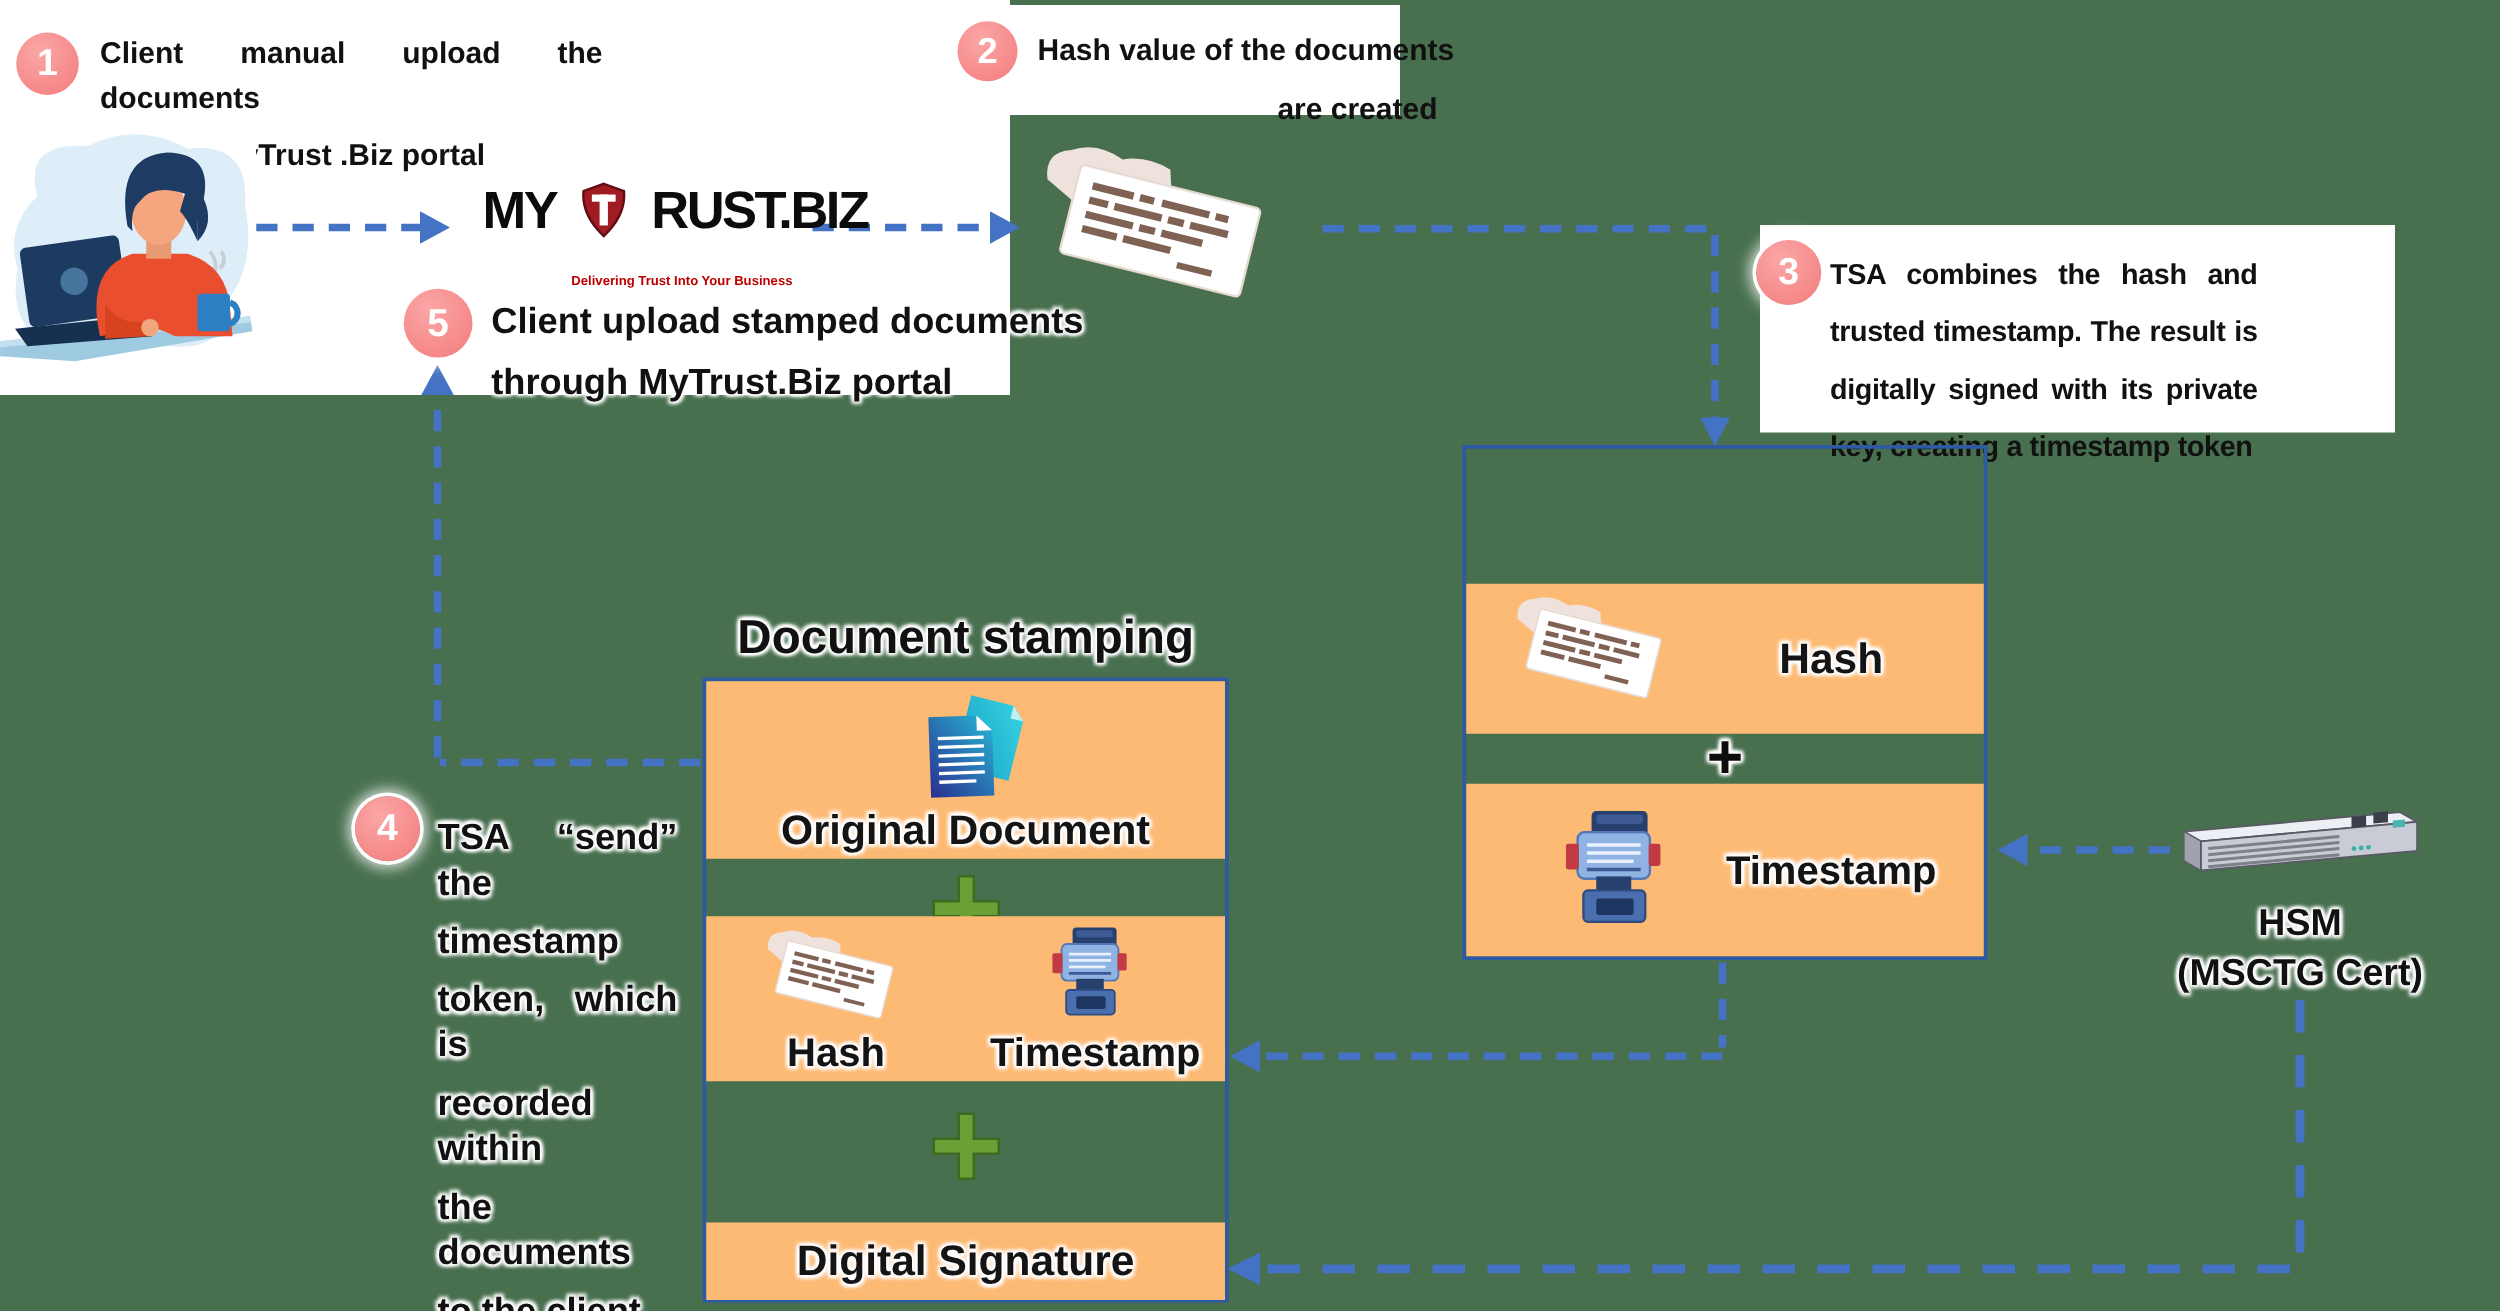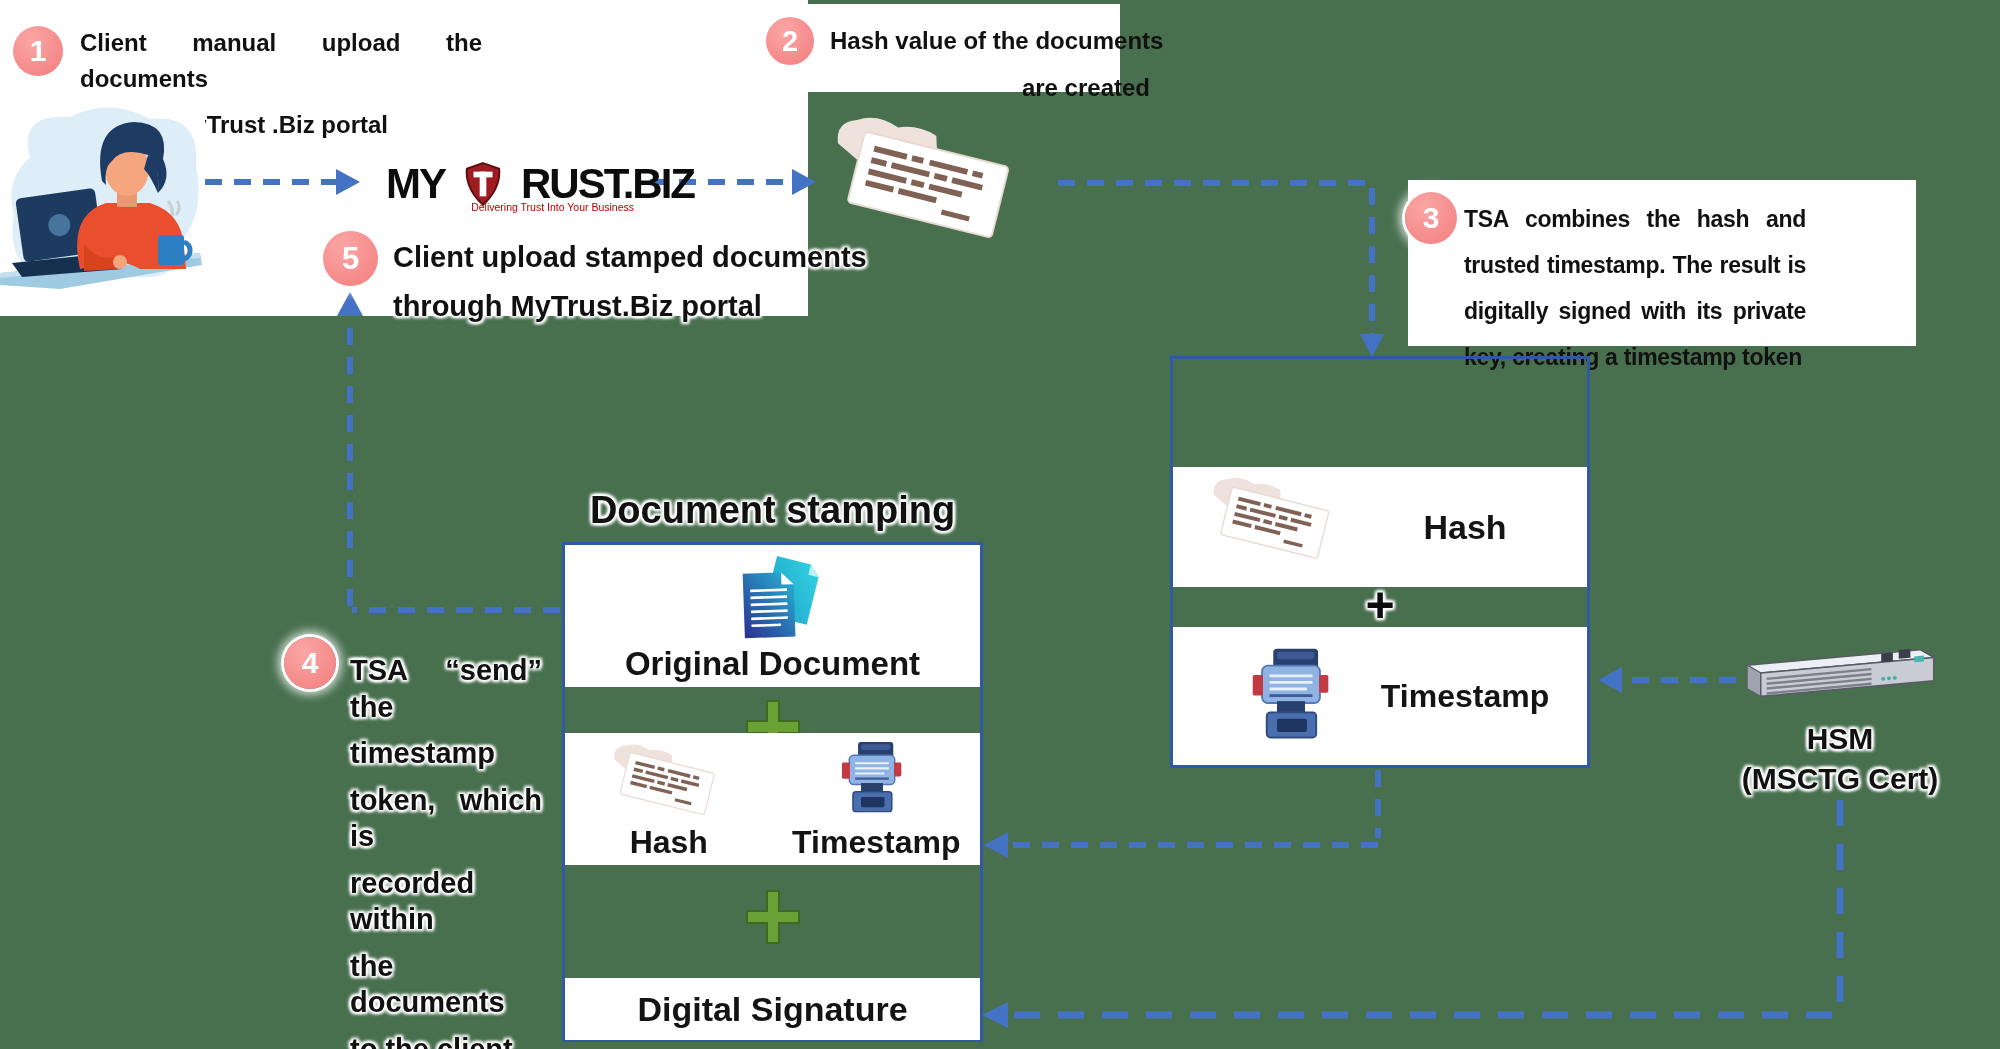--- a/index.html
+++ b/index.html
@@ -16,28 +16,28 @@
   .circle-step{
     position:absolute;border-radius:50%;
     background:radial-gradient(circle at 38% 30%, #fba6a6, #f37c7c);
     color:#fff;font-weight:bold;display:flex;align-items:center;justify-content:center;
     box-shadow:0 0 0 3px rgba(255,255,255,.95), 0 0 10px 6px rgba(255,255,255,.75);
   }
   .step-text{position:absolute;font-weight:bold;line-height:36px;}
   .step-text div{white-space:nowrap;margin-top:10px;}
   .jl{text-align:justify;text-align-last:justify;white-space:normal !important;}
   .box{position:absolute;border:3px solid #2e5aa3;box-sizing:border-box;}
-  .band{position:absolute;left:0;right:0;background:#ffffff;}
+  .band{position:absolute;left:0;right:0;background:#fdba74;}
   .band-label{font-weight:bold;color:#141414;}
   .box-title{position:absolute;left:0;right:0;text-align:center;font-weight:bold;}
   .plus-black{position:absolute;font-weight:bold;color:#0d0d0d;}
   .icon-wrap{position:absolute;}
   .logo-row{position:absolute;display:flex;align-items:center;}
   .logo-word{font-weight:bold;letter-spacing:-2px;color:#0c0c0c;}
-  .tagline{position:absolute;font-weight:normal;color:#c00000;}
+  .tagline{position:absolute;font-weight:bold;color:#c00000;margin-top:18px;}
 </style>
 </head>
 <body>
 
 <div id="canvas">
 
   <svg width="0" height="0" style="position:absolute">
     <defs>
       <linearGradient id="gdoc" x1="0" y1="1" x2="1" y2="0">
         <stop offset="0" stop-color="#2b2f91"></stop>
@@ -182,21 +182,21 @@
     <div class="jl">Client manual upload the documents</div>
     <div>into the MyTrust .Biz portal</div>
   </div>
 
   <div class="icon-wrap" style="left:0;top:95px;width:205px;height:196px;">
     <svg width="205" height="196">
         <use href="#sym-person" xlink:href="#sym-person"></use>
       </svg>
   </div>
 
-  <div class="logo-row" style="left:386px;top:160px;height:48px;gap:20px;">
+  <div class="logo-row" style="left:386px;top:144px;height:48px;gap:20px;">
     <span class="logo-word" style="font-size:42px;">MY</span>
     <svg width="38" height="46" style="margin:0 -1px;">
         <use href="#sym-shield" xlink:href="#sym-shield"></use>
       </svg>
     <span class="logo-word" style="font-size:42px;">RUST.BIZ</span>
   </div>
   <div class="tagline" style="left:452px;top:201px;width:182px;font-size:10.5px;text-align:right;">Delivering Trust Into Your Business</div>
 
   <div class="circle-step" style="left:766px;top:17px;width:48px;height:48px;font-size:29px;">
     <span>2</span>

